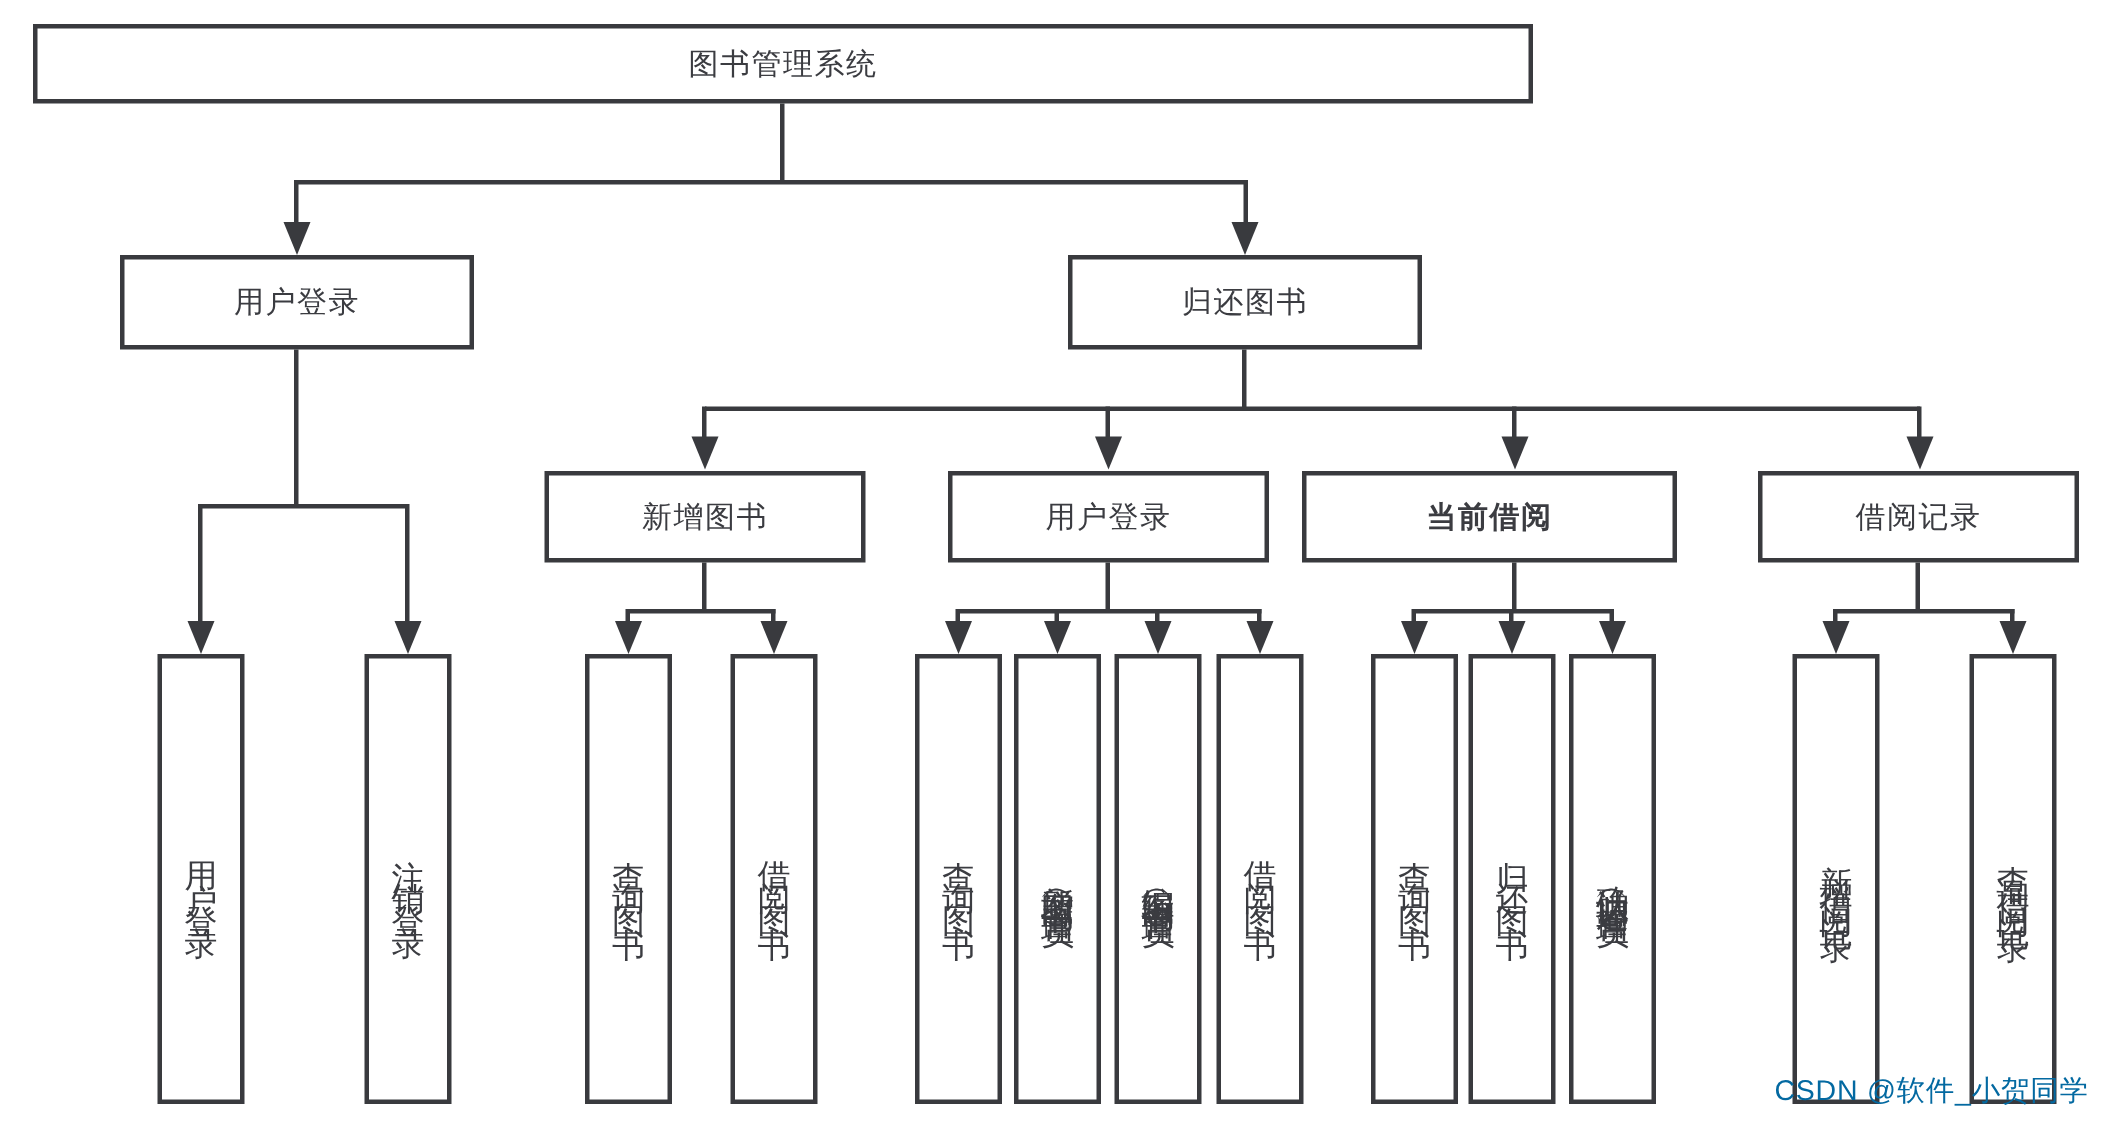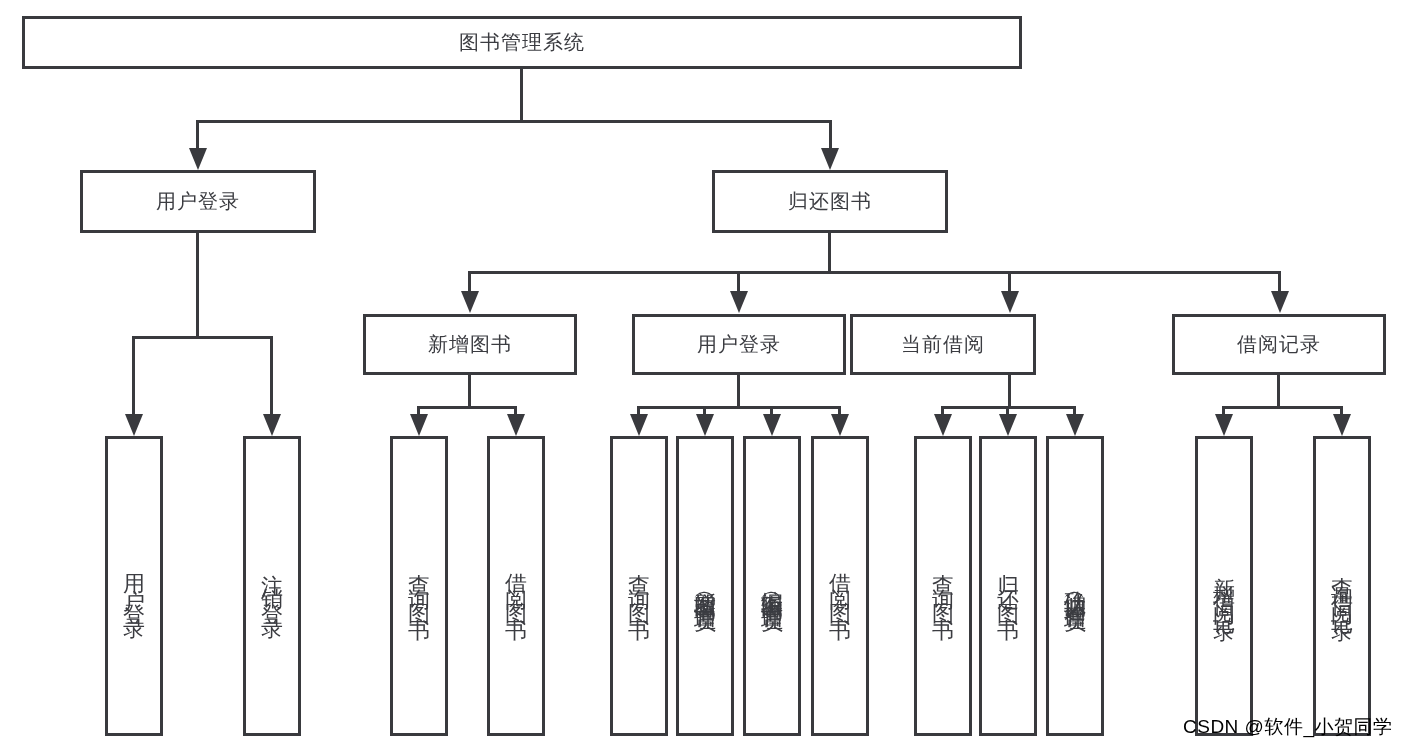--- a/index.html
+++ b/index.html
@@ -29,21 +29,21 @@
     font-size: 20px;
     letter-spacing: 1px;
     color: #3b3c41;
     white-space: nowrap;
   }
   .root-box    { left: 22px;  top: 16px;  width: 1000px; height: 53px; }
   .l2a         { left: 80px;  top: 170px; width: 236px;  height: 63px; }
   .l2b         { left: 712px; top: 170px; width: 236px;  height: 63px; }
   .m1          { left: 363px; top: 314px; width: 214px;  height: 61px; }
   .m2          { left: 632px; top: 314px; width: 214px;  height: 61px; }
-  .m3          { left: 850px; top: 314px; width: 186px;  height: 61px; }
+  .m3          { left: 868px; top: 314px; width: 250px;  height: 61px; font-weight: bold; }
   .m4          { left: 1172px; top: 314px; width: 214px; height: 61px; }
 
   .leaf {
     top: 436px;
     height: 300px;
     width: 58px;
   }
   .vtext {
     writing-mode: vertical-rl;
     text-orientation: mixed;
@@ -74,21 +74,21 @@
     height: 0;
     border-left: 9px solid transparent;
     border-right: 9px solid transparent;
     border-top: 22px solid #393a3e;
   }
   .watermark {
     position: absolute;
     left: 1183px;
     top: 714px;
     font-size: 19px;
-    color: #000000;
+    color: #0369a1;
     letter-spacing: 0.5px;
     z-index: 5;
     white-space: nowrap;
   }
 </style>
 </head>
 <body>
 
 <div id="canvas">
 

